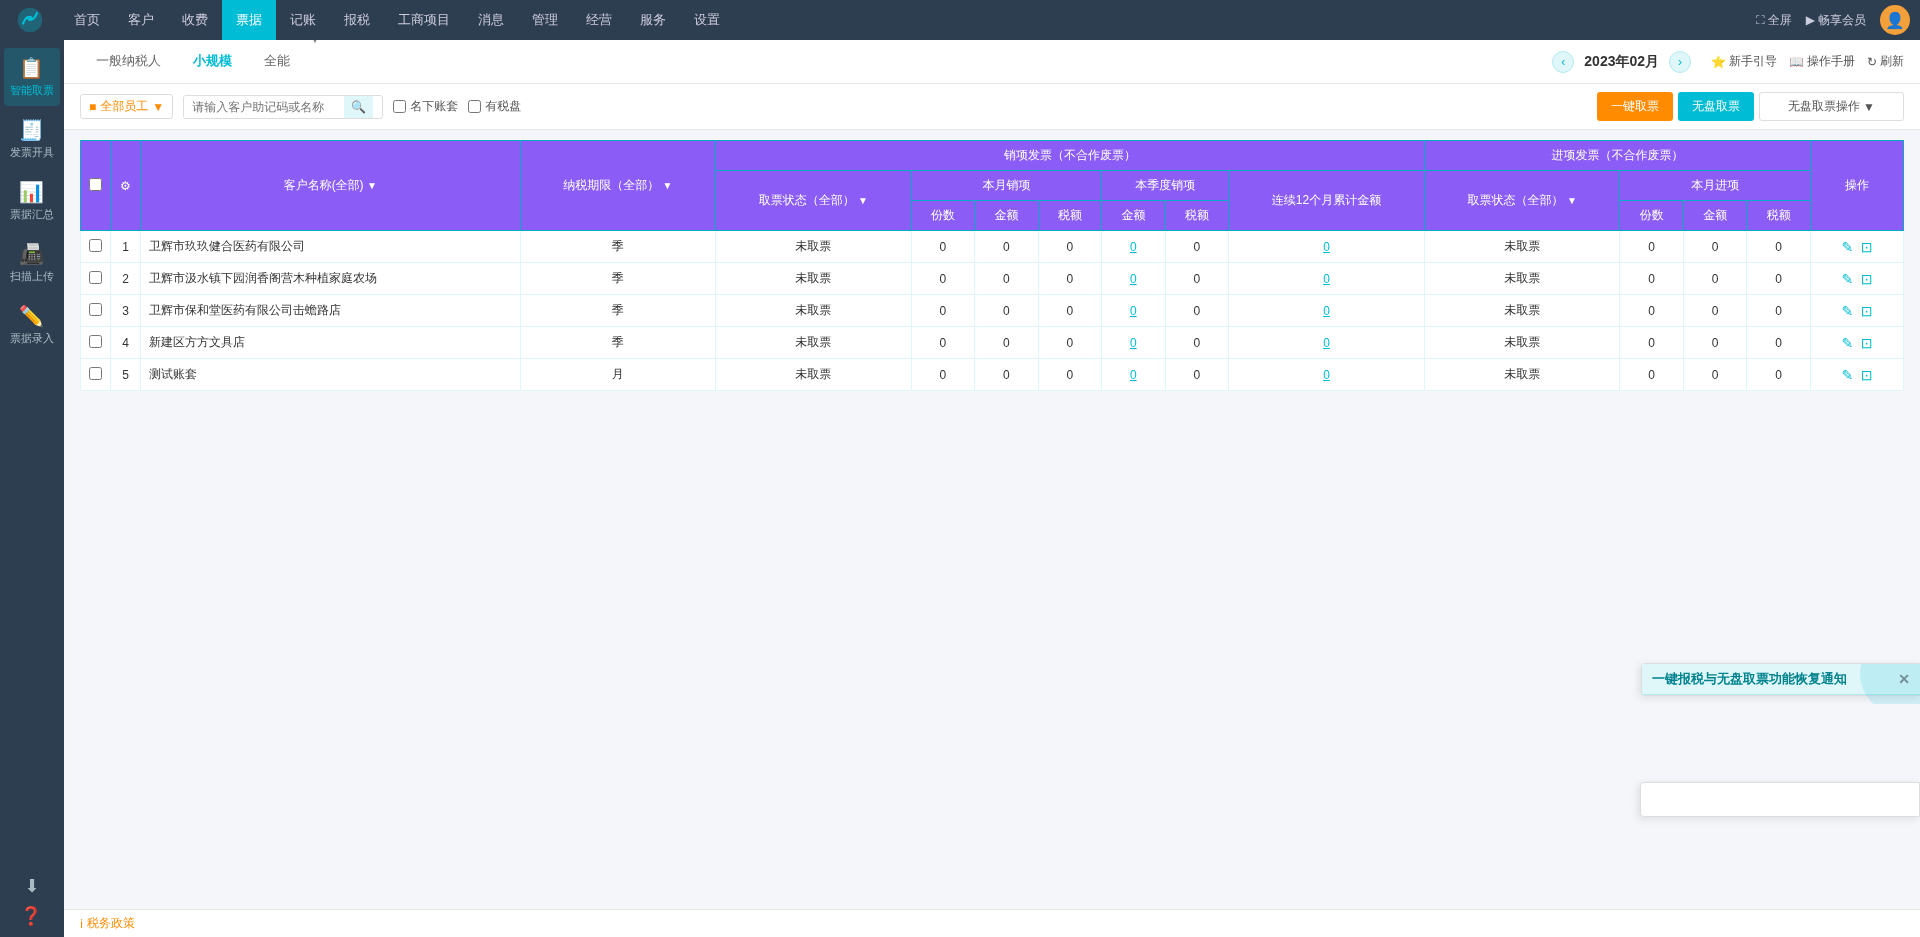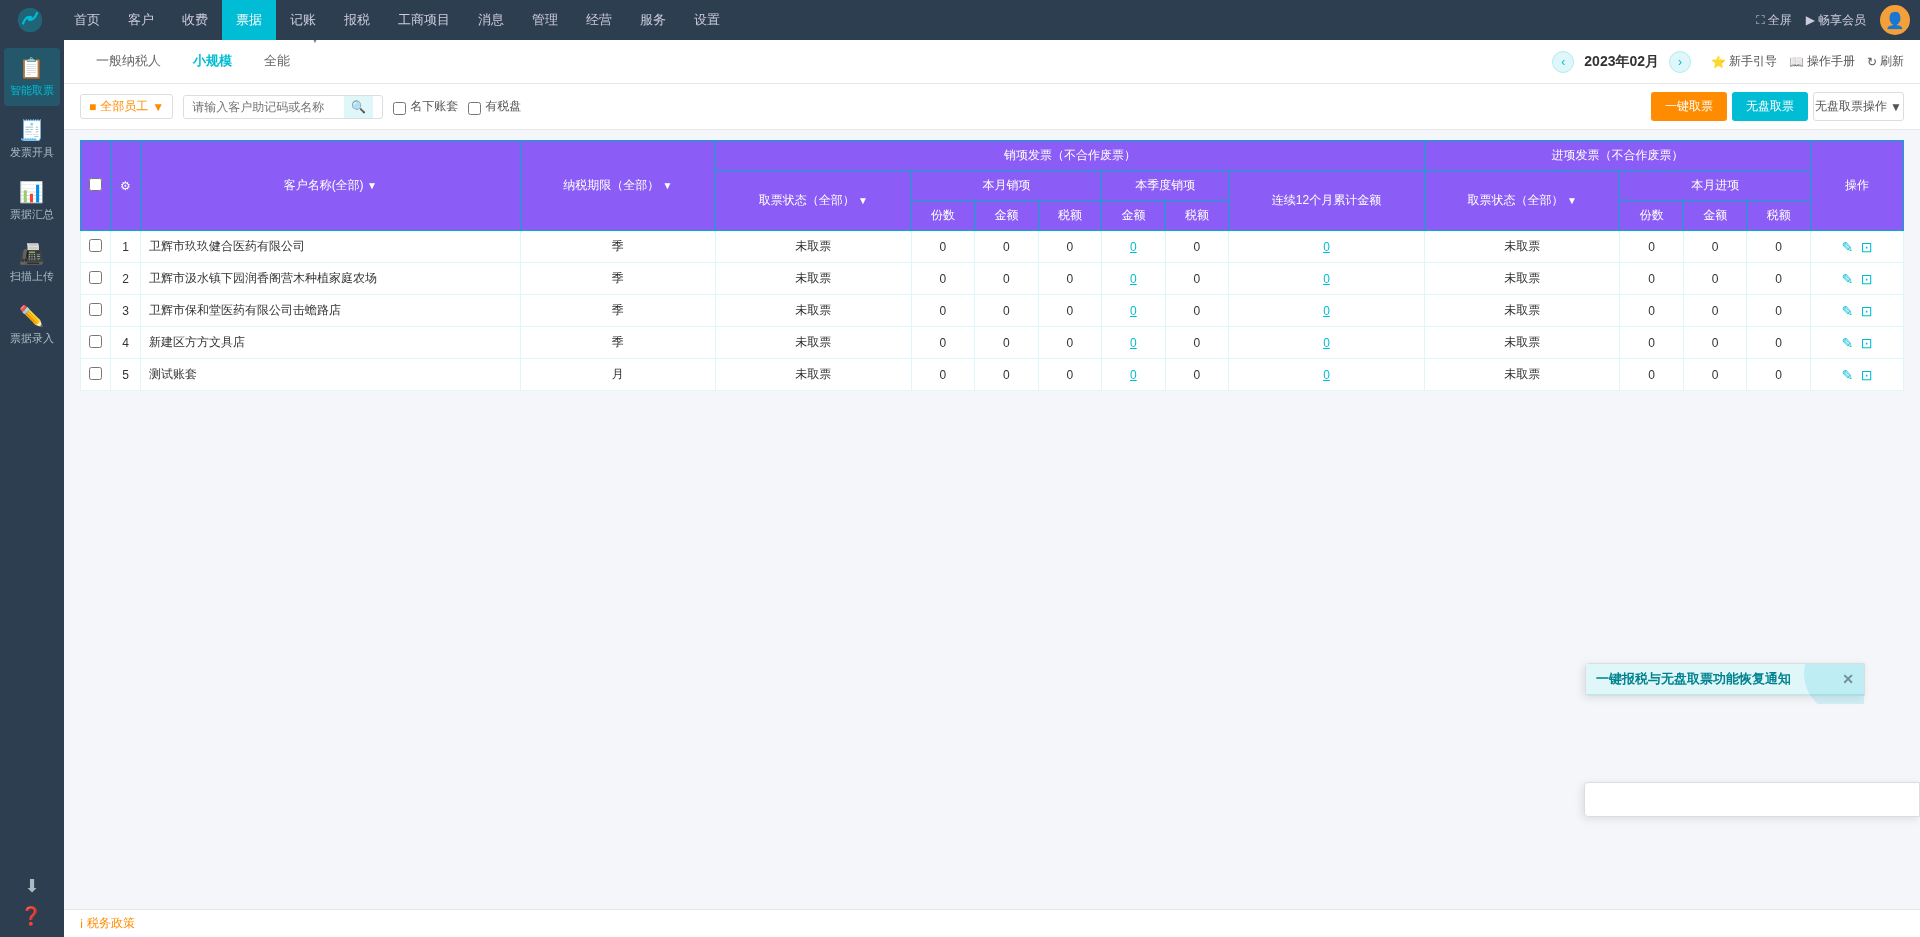--- a/index.html
+++ b/index.html
@@ -96,35 +96,35 @@
       display: flex; align-items: flex-end; border: 1px solid #ddd; border-radius: 3px;
       overflow: hidden; flex: 0 0 200px;
     }
     .toolbar .search-wrap input {
       border: none; outline: none; padding: 4px 8px; font-size: 12px; width: 160px;
     }
     .toolbar .search-icon-btn {
       background: #e0f7fa; padding: 4px 7px; cursor: pointer; color: #00bcd4;
     }
     .toolbar .check-item {
-      display: flex; align-items: flex-end; gap: 4px; font-size: 12px; color: #555;
+      display: flex; align-items: center; gap: 4px; font-size: 12px; color: #555;
       cursor: pointer;
     }
     .toolbar-right { margin-left: auto; display: flex; gap: 5px; }
     .btn-orange {
       background: #ff8c00; color: #fff; border: none; border-radius: 3px;
       padding: 5px 14px; cursor: pointer; font-size: 12px;
     }
     .btn-teal {
       background: #00bcd4; color: #fff; border: none; border-radius: 3px;
       padding: 5px 14px; cursor: pointer; font-size: 12px;
     }
     .btn-outline {
       background: #fff; color: #555; border: 1px solid #ddd; border-radius: 3px;
-      padding: 5px 1px; cursor: pointer; font-size: 12px; display: flex; align-items: center; gap: 3px;
+      padding: 5px 28px; cursor: pointer; font-size: 12px; display: flex; align-items: center; gap: 3px;
     }
 
     
     .table-container { flex: 1; overflow: auto; padding: 10px 16px; }
     table { width: 100%; border-collapse: collapse; background: #fff; }
     thead tr th {
       background: #8b5cf6; color: #fff; padding: 6px 8px;
       text-align: center; font-size: 12px; font-weight: normal;
       border: 1px solid #00acc1; white-space: nowrap;
     }
@@ -134,21 +134,21 @@
     }
     tbody tr td.left { text-align: left; }
     .link-0 { color: #00bcd4; cursor: pointer; text-decoration: underline; }
     .action-icon { color: #00bcd4; cursor: pointer; font-size: 14px; margin: 0 2px; }
     .checkbox-cell { width: 30px; }
     .settings-cell { width: 30px; }
 
     
     .notification-popup {
       position: fixed; right: 0; bottom: 120px;
-      width: 336px; background: #fff; border: 1px solid #ddd;
+      width: 280px; background: #fff; border: 1px solid #ddd;
       border-radius: 4px 0 0 4px; box-shadow: -2px 2px 8px rgba(0,0,0,0.1);
       font-size: 12px; color: #333; z-index: 100;
     }
     .notification-popup .notif-header {
       background: #e0f7fa; padding: 6px 10px; border-bottom: 1px solid #b2ebf2;
       display: flex; justify-content: space-between; align-items: center;
       font-size: 13px; font-weight: bold; color: #00838f;
     }
     .notification-popup .notif-body {
       padding: 10px; line-height: 1.8;

